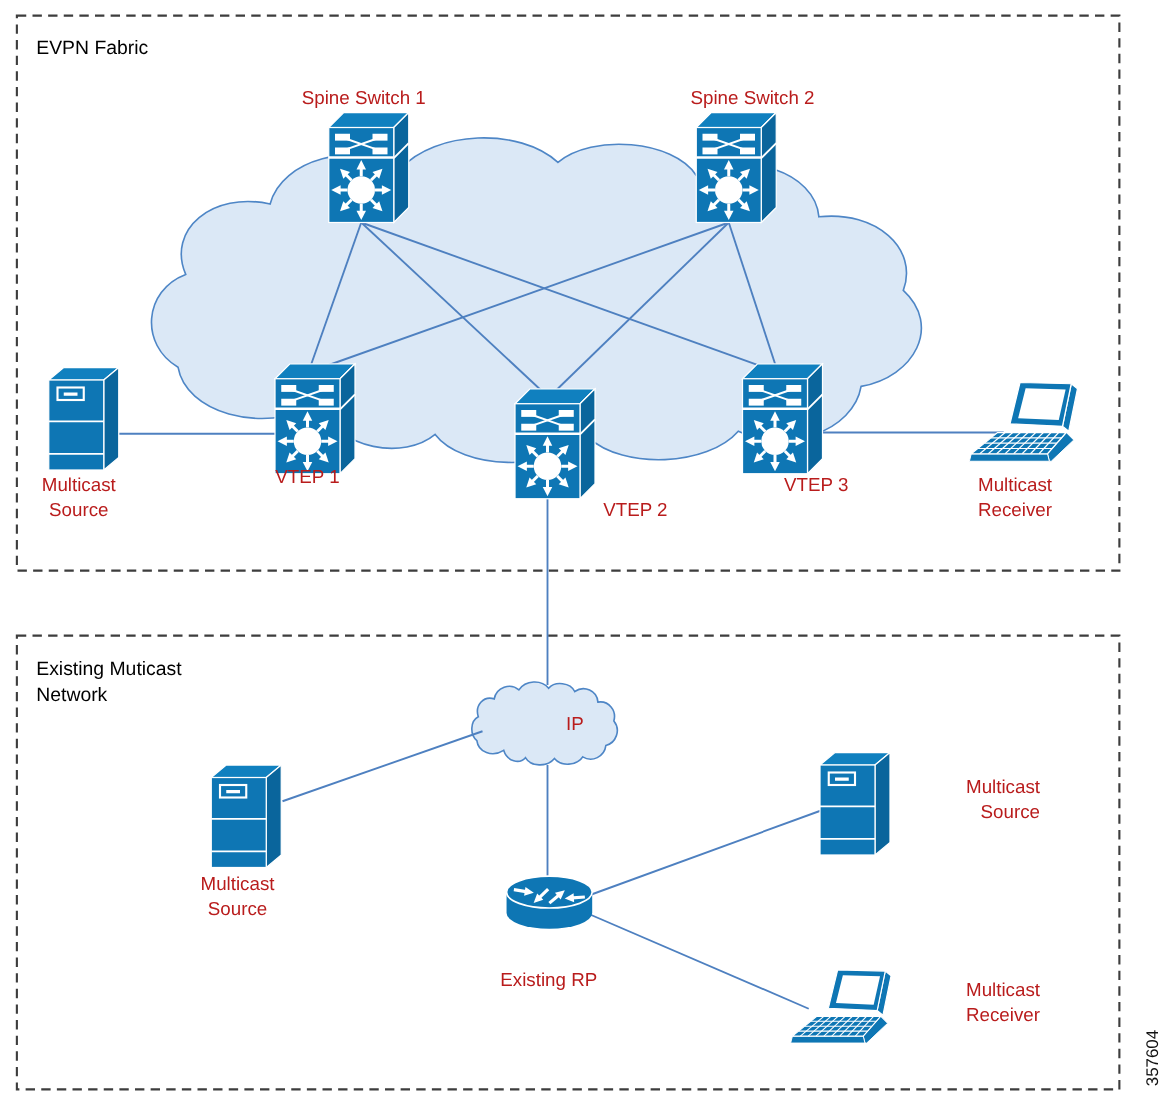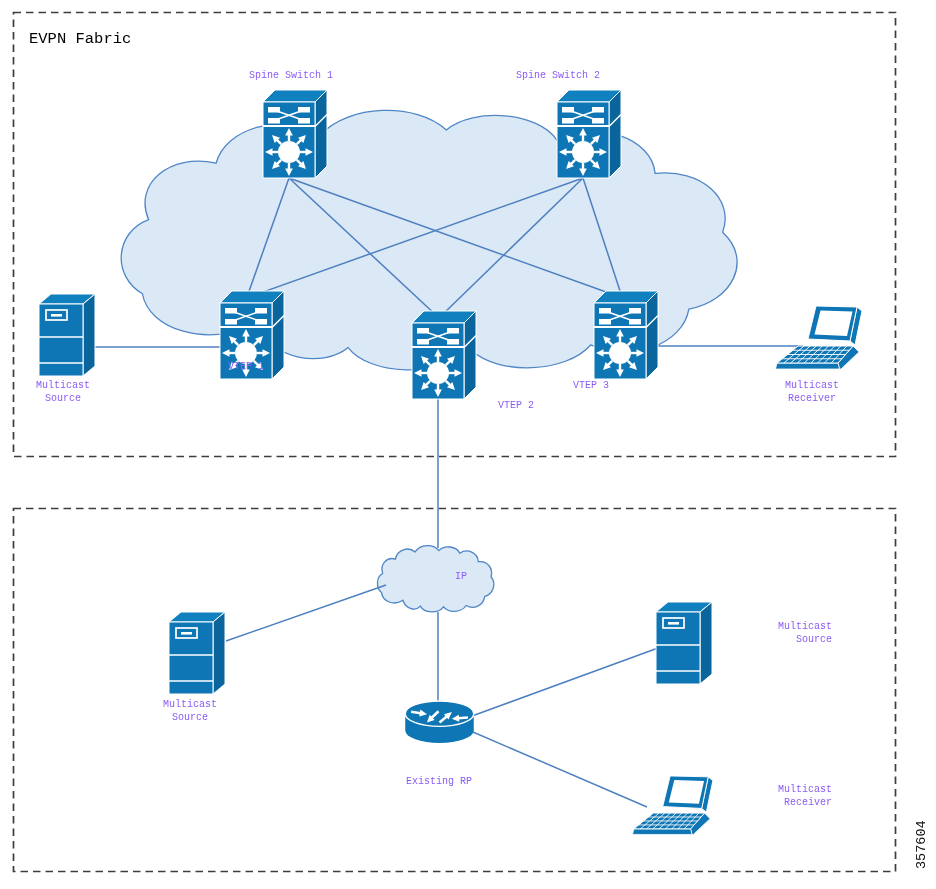--- a/index.html
+++ b/index.html
@@ -1,22 +1,22 @@
 <!DOCTYPE html>
 <html><head>
 <meta charset="utf-8">
 <style>
   html,body{margin:0;padding:0;background:#fff;}
   .canvas{
     position:relative;width:936px;height:889px;background:#ffffff;overflow:hidden;
-    font-family:Liberation Mono, monospace;
+    font-family:Liberation Sans, sans-serif;
   }
   .canvas svg{position:absolute;left:0;top:0;}
   .lbl{
-    position:absolute;font-size:10px;line-height:1.32;color:#8b5cf6;
+    position:absolute;font-size:15px;line-height:1.32;color:#b91c1c;
     text-align:center;white-space:pre-line;
   }
   .lbl.left{text-align:right;}
   .region-title{
     position:absolute;font-size:15.5px;line-height:1.35;color:#000;
     white-space:pre-line;
   }
   .fig-num{
     position:absolute;left:914px;top:869px;font-size:13.5px;color:#111;
     transform:rotate(-90deg);transform-origin:0 0;white-space:nowrap;
@@ -146,27 +146,29 @@
   <use href="#ic-server" x="168" y="611" width="58" height="84"></use>
   <use href="#ic-server" x="655" y="601" width="58" height="84"></use>
 
   <use href="#ic-laptop" x="771" y="305" width="94" height="70"></use>
   <use href="#ic-laptop" x="628" y="775" width="88" height="65"></use>
 
   <use href="#ic-router" x="403" y="699" width="73" height="46"></use>
 </svg>
 
 <div class="region-title" style="left:29px;top:29px;">EVPN Fabric</div>
+<div class="region-title" style="left:29px;top:526px;">Existing Muticast
+Network</div>
 
 <div class="lbl" style="left:221px;top:69px;width:140px;">Spine Switch 1</div>
-<div class="lbl" style="left:488px;top:69px;width:140px;">Spine Switch 2</div>
+<div class="lbl" style="left:532px;top:69px;width:140px;">Spine Switch 2</div>
 
-<div class="lbl" style="left:186px;top:360px;width:120px;">VTEP 1</div>
+<div class="lbl" style="left:186px;top:372px;width:120px;">VTEP 1</div>
 <div class="lbl left" style="left:444px;top:399px;width:90px;">VTEP 2</div>
-<div class="lbl" style="left:531px;top:379px;width:120px;">VTEP 3</div>
+<div class="lbl" style="left:593px;top:379px;width:120px;">VTEP 3</div>
 
 <div class="lbl" style="left:3px;top:379px;width:120px;">Multicast
 Source</div>
 <div class="lbl" style="left:752px;top:379px;width:120px;">Multicast
 Receiver</div>
 
 <div class="lbl" style="left:407px;top:570px;width:60px;text-align:right;">IP</div>
 <div class="lbl" style="left:379px;top:755px;width:120px;margin-top:20px;">Existing RP</div>
 
 <div class="lbl" style="left:130px;top:698px;width:120px;">Multicast

